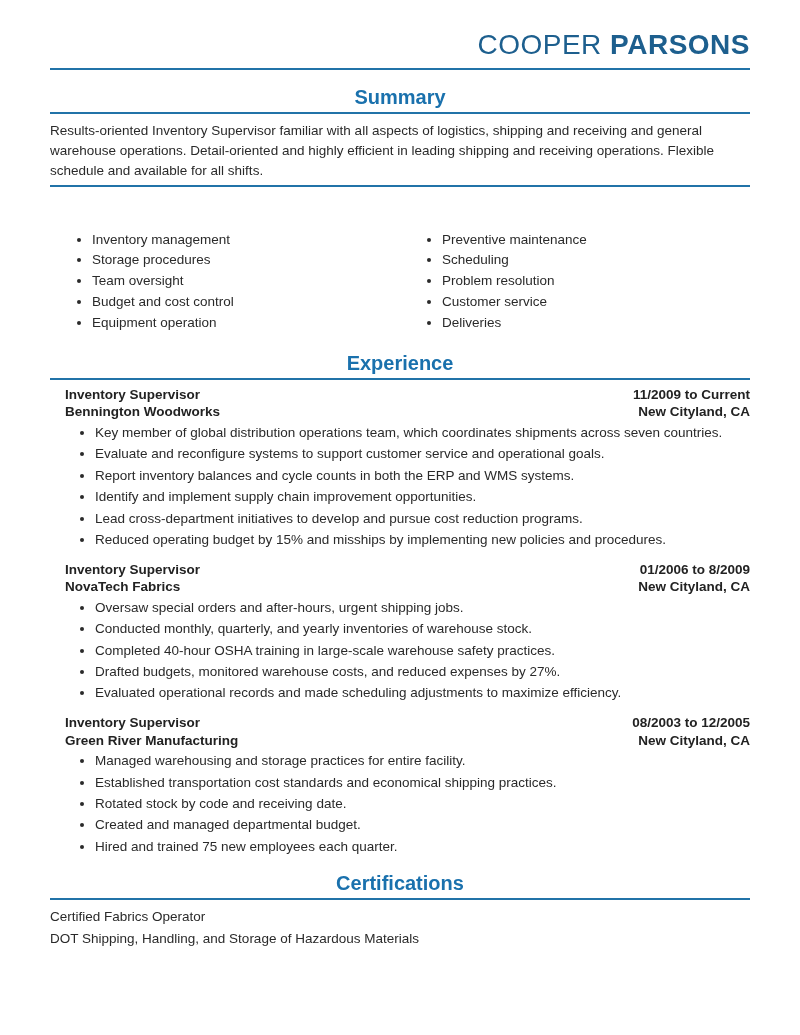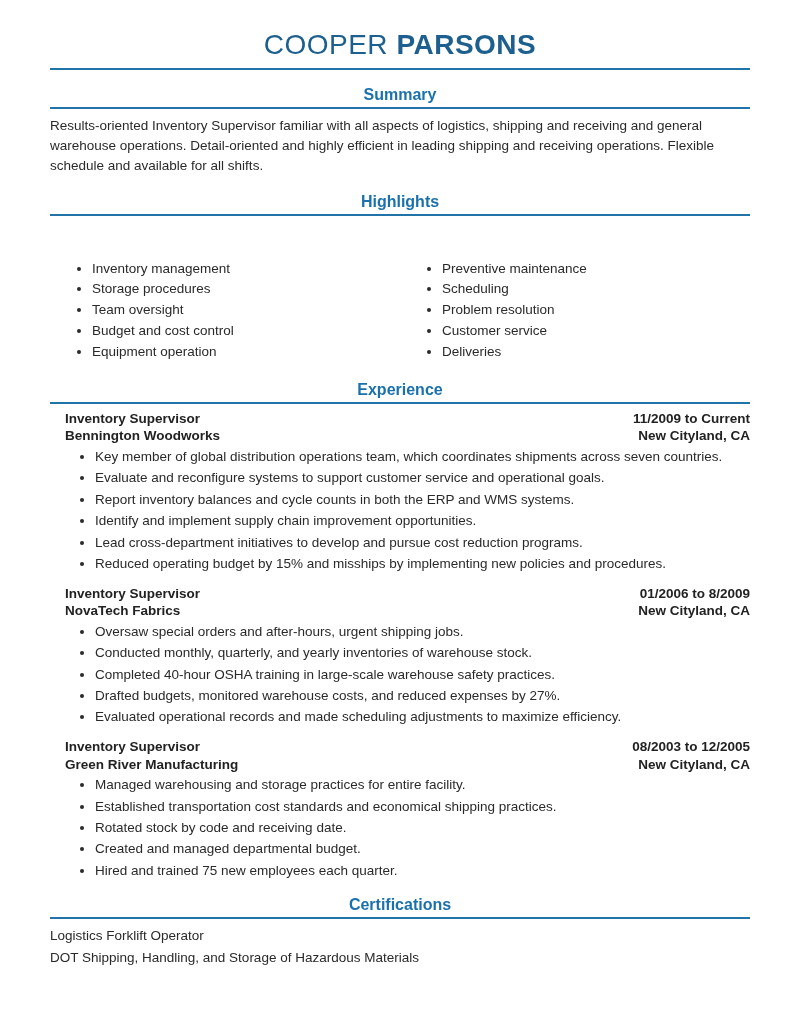--- a/index.html
+++ b/index.html
@@ -8,21 +8,21 @@
     width: 800px;
     height: 1035px;
     background: #ffffff;
     font-family: "Liberation Sans", sans-serif;
     color: #2a2a2a;
     padding: 30px 50px 0 50px;
     overflow: hidden;
   }
   
   .name {
-    text-align: center;
+    text-align: right;
     font-size: 28px;
     color: #1d5f8e;
     letter-spacing: 0.5px;
     line-height: 1.1;
   }
   .name .first { font-weight: normal; }
   .name .last { font-weight: bold; }
   .rule {
     border-bottom: 2px solid #2173a8;
     margin-top: 7px;
@@ -30,21 +30,21 @@
   .contact {
     margin-top: 9px;
     text-align: center;
     font-size: 12.5px;
     color: #2a2a2a;
   }
   
   .section-title {
     margin-top: 16px;
     text-align: center;
-    font-size: 16px;
+    font-size: 20px;
     font-weight: bold;
     color: #1a71ad;
   }
   .section-rule {
     border-bottom: 2px solid #2173a8;
     margin-top: 3px;
   }
   
   .summary-text {
     margin-top: 7px;
@@ -106,21 +106,20 @@
     <span class="first">COOPER</span>
     <span> </span>
     <span class="last">PARSONS</span>
   </div>
   <div class="rule"></div>
 
   <div class="section-title">Summary</div>
   <div class="section-rule"></div>
   <div class="summary-text">Results-oriented Inventory Supervisor familiar with all aspects of logistics, shipping and receiving and general warehouse operations. Detail-oriented and highly efficient in leading shipping and receiving operations. Flexible schedule and available for all shifts.</div>
 
-  <div class="section-title">Highlights</div>
   <div class="section-rule"></div>
   <div class="highlights-row">
     <div class="highlights-col">
       <ul class="bullets">
         <li>Inventory management</li>
         <li>Storage procedures</li>
         <li>Team oversight</li>
         <li>Budget and cost control</li>
         <li>Equipment operation</li>
       </ul>
@@ -190,17 +189,17 @@
       <li>Established transportation cost standards and economical shipping practices.</li>
       <li>Rotated stock by code and receiving date.</li>
       <li>Created and managed departmental budget.</li>
       <li>Hired and trained 75 new employees each quarter.</li>
     </ul>
   </div>
 
   <div class="section-title">Certifications</div>
   <div class="section-rule"></div>
   <div class="cert-list">
-    <div class="cert-item">Logistics Forklift Operator</div>
+    <div class="cert-item">Certified Fabrics Operator</div>
     <div class="cert-item">DOT Shipping, Handling, and Storage of Hazardous Materials</div>
   </div>
 
 </div>
 
 </body></html>

